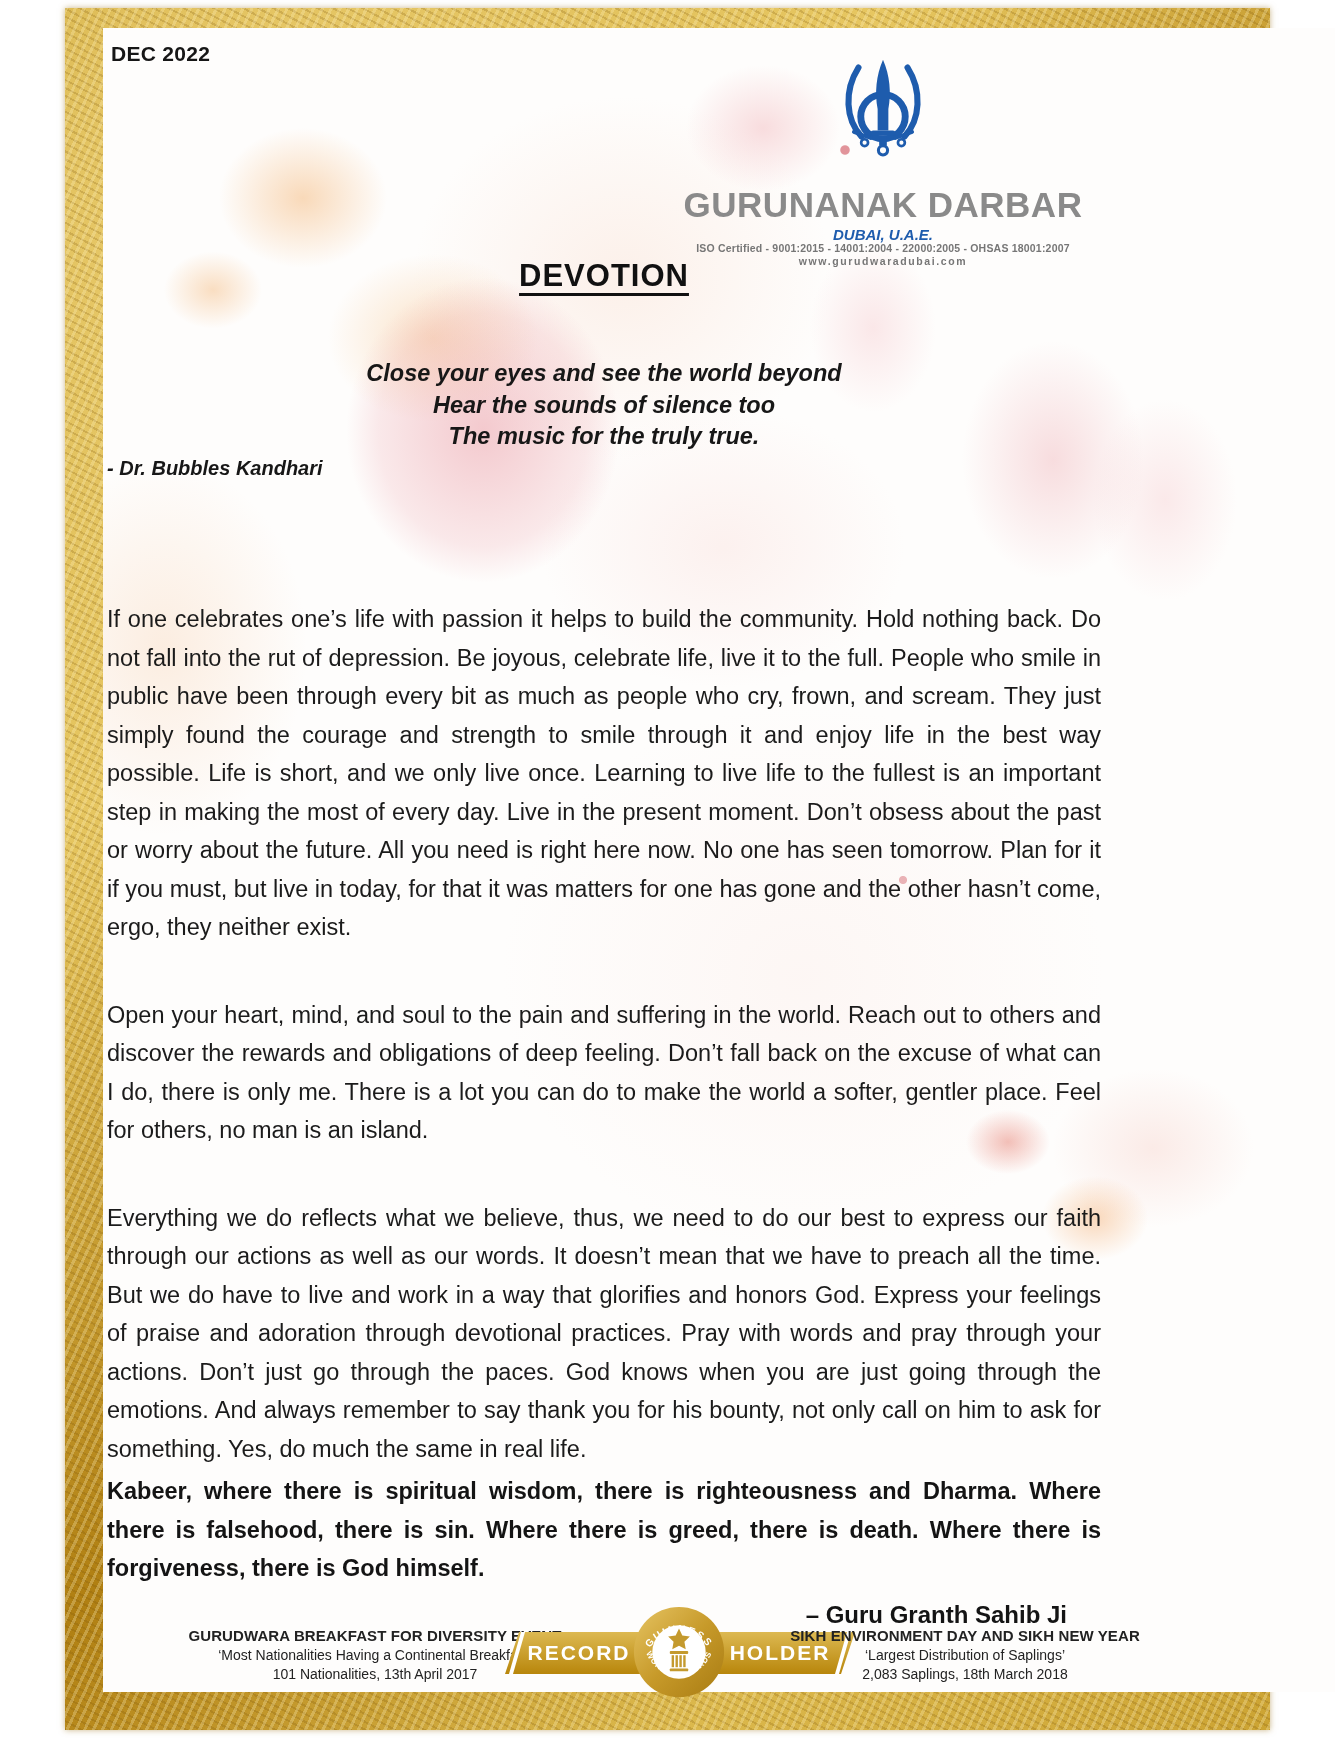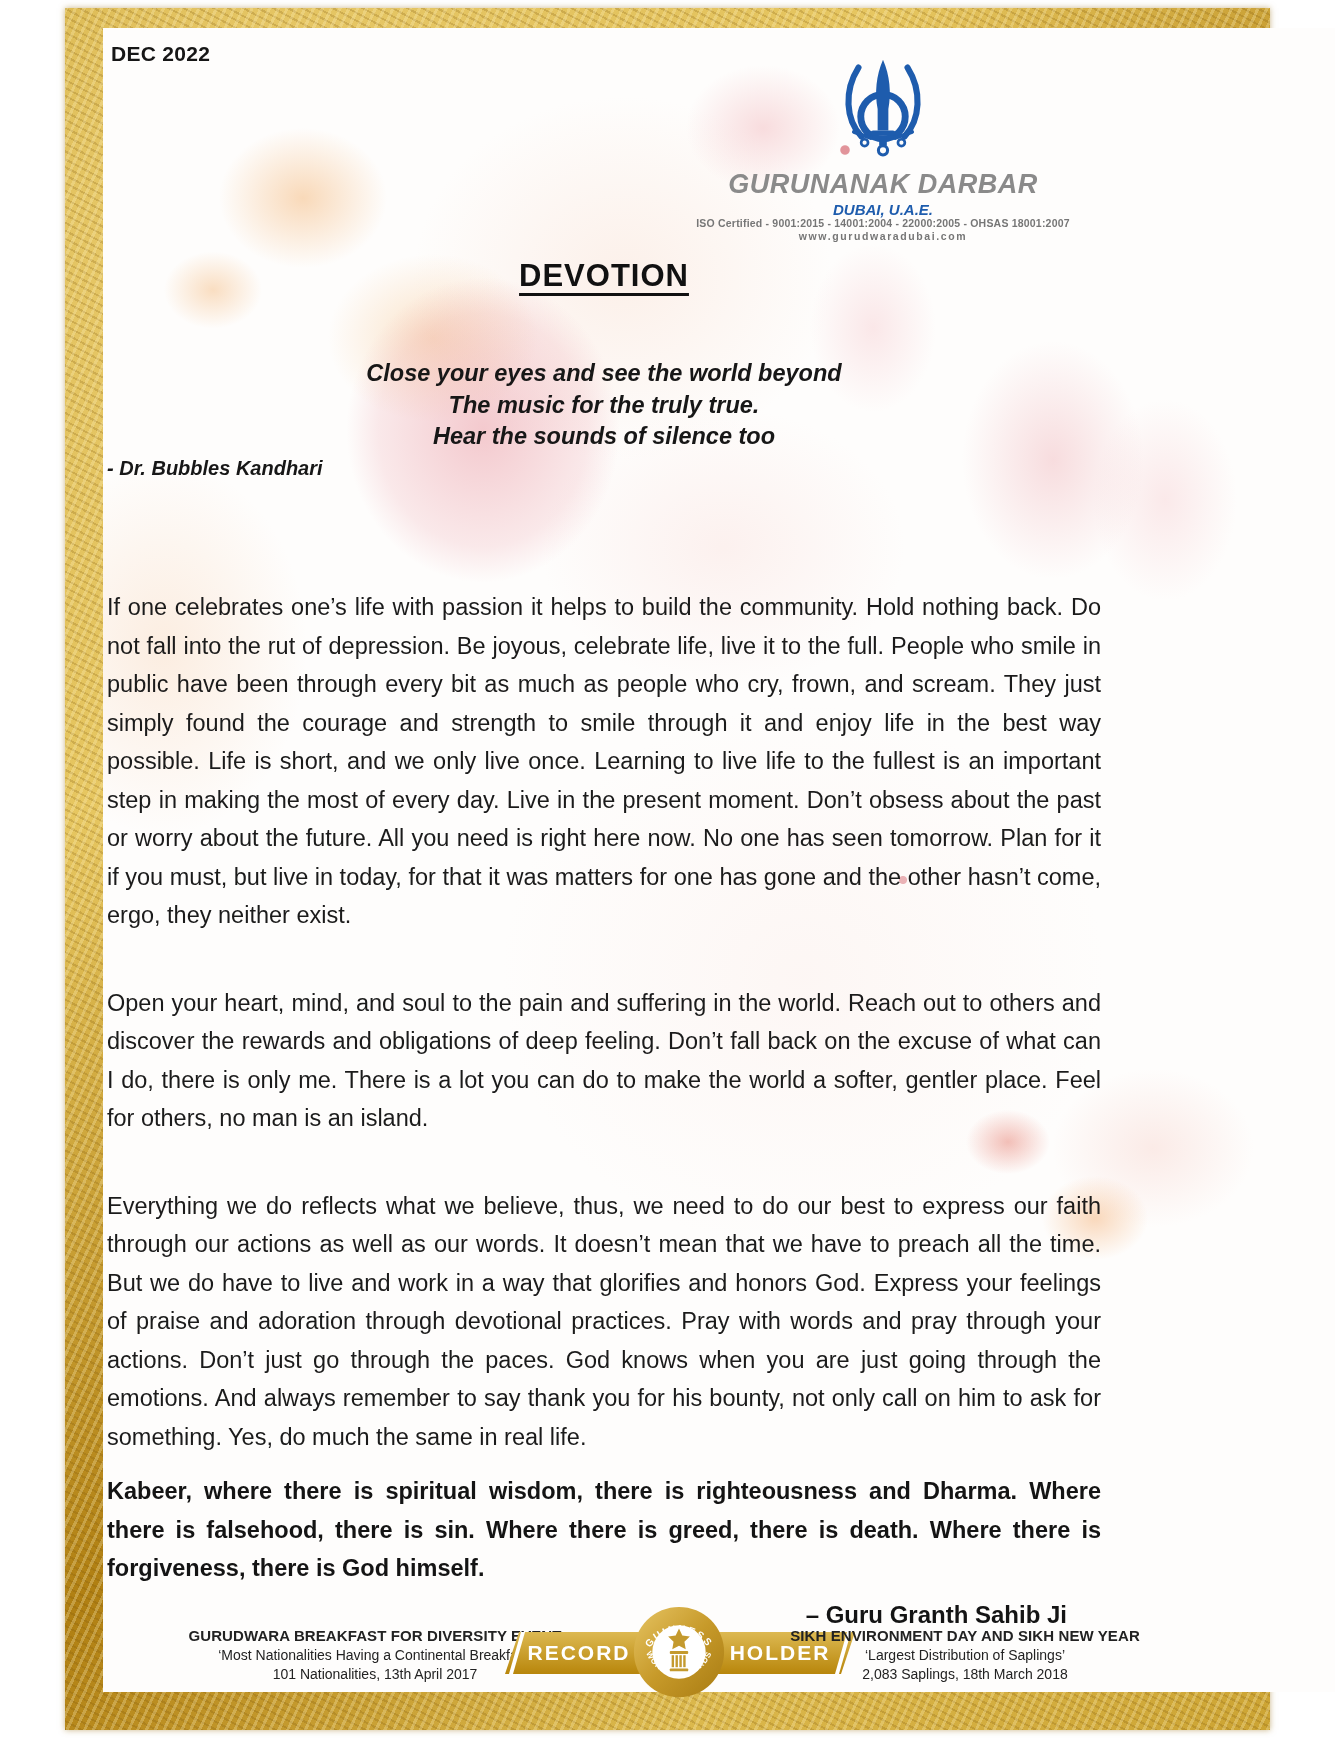--- a/index.html
+++ b/index.html
@@ -44,31 +44,31 @@
       #fefdfc;
   }
   
   .date{position:absolute;left:8px;top:14px;font-size:21px;font-weight:bold;color:#161616;letter-spacing:.3px;}
   .header-left{position:absolute;left:95px;top:116px;width:432px;text-align:center;}
   .h-title{font-size:23px;font-weight:800;color:#141414;letter-spacing:.2px;}
   .h-rule{border:0;border-top:2px solid #2a2a2a;margin:12px 0 0 0;}
   .h-author{margin-top:12px;font-size:23px;font-weight:800;color:#141414;}
   .logo-block{position:absolute;left:560px;top:30px;width:440px;text-align:center;line-height:1.1;}
   .khanda{display:block;margin:0 auto;}
-  .org-name{font-size:27px;font-weight:bold;font-style:italic;color:#8a8a8a;letter-spacing:.5px;margin-top:4px;}
+  .org-name{font-size:35px;font-weight:bold;color:#8a8a8a;letter-spacing:.5px;margin-top:20px;}
   .org-loc{font-size:15px;font-weight:bold;font-style:italic;color:#1e5cad;margin-top:2px;}
   .org-iso{font-size:10.5px;font-weight:bold;color:#767676;letter-spacing:.2px;}
   .org-web{font-size:10.5px;font-weight:bold;color:#767676;letter-spacing:1.6px;margin-top:1px;}
   
   .content{position:absolute;left:4px;top:0;width:994px;}
   .art-title{position:absolute;top:230px;width:100%;text-align:center;font-size:31px;font-weight:800;letter-spacing:1px;color:#111;
     text-decoration:underline;text-decoration-thickness:3px;text-underline-offset:7px;}
   .poem{position:absolute;top:330px;width:100%;text-align:center;font-style:italic;font-weight:600;font-size:23.5px;line-height:31.5px;color:#171717;}
   .poem-attr{margin-top:0;text-align:left;padding-right:168px;font-size:20px;}
-  .body-text{position:absolute;top:560px;width:100%;}
+  .body-text{position:absolute;top:572px;width:100%;}
   .body-text p{margin:0 0 49px 0;font-size:23.5px;line-height:38.5px;text-align:justify;color:#1b1b1b;}
   .body-text p:last-child{margin-bottom:0;}
   .quote-block{position:absolute;top:1444px;width:100%;}
   .quote-text{font-size:23.5px;line-height:38.5px;font-weight:bold;text-align:justify;color:#141414;margin:0;}
   .quote-attr{margin-top:13px;text-align:right;padding-right:34px;font-size:24px;font-weight:bold;color:#141414;}
   
   .footer-block{position:absolute;top:1598px;width:484px;text-align:center;color:#222;}
   .footer-left{left:30px;}
   .footer-right{left:620px;}
   .f1{font-size:15px;font-weight:bold;letter-spacing:.1px;line-height:20px;}
@@ -113,22 +113,22 @@
       <div class="org-loc">DUBAI, U.A.E.</div>
       <div class="org-iso">ISO Certified - 9001:2015 - 14001:2004 - 22000:2005 - OHSAS 18001:2007</div>
       <div class="org-web">www.gurudwaradubai.com</div>
     </div>
 
     <div class="content">
       <div class="art-title">DEVOTION</div>
 
       <div class="poem">
         <div>Close your eyes and see the world beyond</div>
+        <div>Hear the sounds of silence too</div>
         <div>The music for the truly true.</div>
-        <div>Hear the sounds of silence too</div>
         <div class="poem-attr">- Dr. Bubbles Kandhari</div>
       </div>
 
       <div class="body-text">
         <p>If one celebrates one’s life with passion it helps to build the community. Hold nothing back. Do not fall into the rut of depression. Be joyous, celebrate life, live it to the full. People who smile in public have been through every bit as much as people who cry, frown, and scream. They just simply found the courage and strength to smile through it and enjoy life in the best way possible. Life is short, and we only live once. Learning to live life to the fullest is an important step in making the most of every day. Live in the present moment. Don’t obsess about the past or worry about the future. All you need is right here now. No one has seen tomorrow. Plan for it if you must, but live in today, for that it was matters for one has gone and the other hasn’t come, ergo, they neither exist.</p>
         <p>Open your heart, mind, and soul to the pain and suffering in the world. Reach out to others and discover the rewards and obligations of deep feeling. Don’t fall back on the excuse of what can I do, there is only me. There is a lot you can do to make the world a softer, gentler place. Feel for others, no man is an island.</p>
         <p>Everything we do reflects what we believe, thus, we need to do our best to express our faith through our actions as well as our words. It doesn’t mean that we have to preach all the time. But we do have to live and work in a way that glorifies and honors God. Express your feelings of praise and adoration through devotional practices. Pray with words and pray through your actions. Don’t just go through the paces. God knows when you are just going through the emotions. And always remember to say thank you for his bounty, not only call on him to ask for something. Yes, do much the same in real life.</p>
       </div>
 
       <div class="quote-block">

